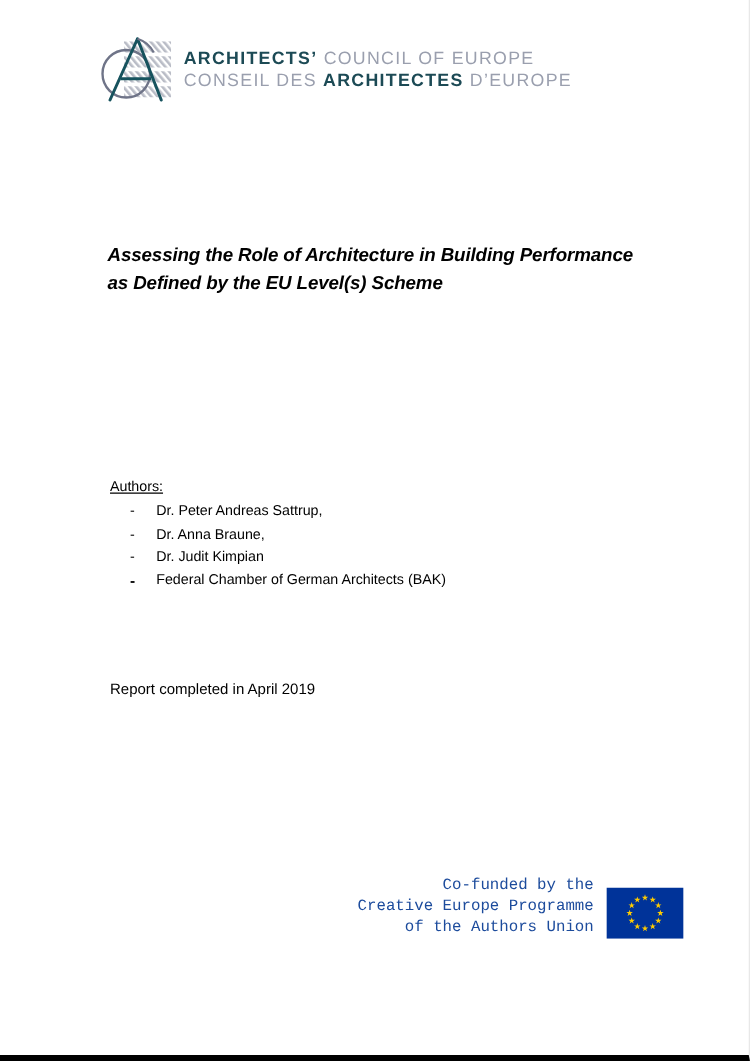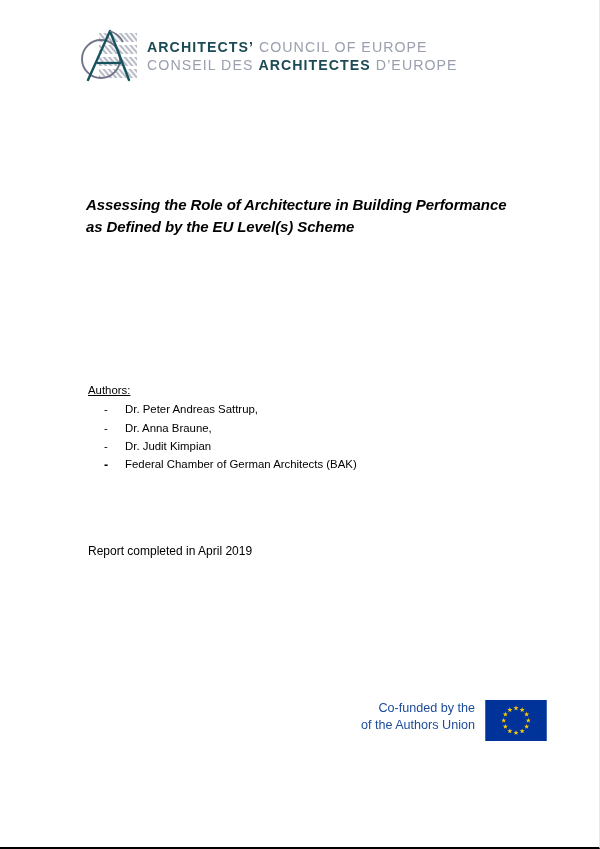--- a/index.html
+++ b/index.html
@@ -13,21 +13,21 @@
   }
 
   .page {
     position: relative;
     width: 600px;
     height: 849px;
     background: #ffffff;
     overflow: hidden;
     box-sizing: border-box;
     border-right: 1px solid #e8e8e8;
-    border-bottom: 2px solid #000000;
+    border-bottom: 5px solid #000000;
   }
 
   
   .header-logo {
     position: absolute;
     left: 79px;
     top: 29px;
     display: flex;
     align-items: center;
   }
@@ -127,22 +127,23 @@
     color: #000000;
   }
 
   
   .eu-footer {
     position: absolute;
     left: 262px;
     top: 700px;
     width: 285px;
     display: flex;
-    align-items: flex-start;
+    align-items: flex-end;
     justify-content: flex-end;
+    font-family: Liberation Mono, monospace;
   }
   .eu-caption {
     text-align: right;
     font-size: 12.6px;
     line-height: 1.34;
     color: #1c4b9c;
     margin-right: 10px;
     white-space: nowrap;
   }
   .eu-flag {
@@ -207,20 +208,21 @@
         <span class="author-name">Federal Chamber of German Architects (BAK)</span>
       </li>
     </ul>
   </div>
 
   <p class="report-date">Report completed in April 2019</p>
 
   <div class="eu-footer">
     <div class="eu-caption">
       <div>Co-funded by the</div>
+      <div>Creative Europe Programme</div>
       <div>of the Authors Union</div>
     </div>
     <svg class="eu-flag" viewBox="0 0 90 60">
       <rect x="0" y="0" width="90" height="60" fill="#003399"></rect>
       <g fill="#FFCC00" id="eu-stars">
           <path d="M45.00 8.00 L45.90 10.76 L48.80 10.76 L46.45 12.47 L47.35 15.24 L45.00 13.53 L42.65 15.24 L43.55 12.47 L41.20 10.76 L44.10 10.76 Z"></path>
           <path d="M54.00 10.41 L54.90 13.18 L57.80 13.18 L55.45 14.88 L56.35 17.65 L54.00 15.94 L51.65 17.65 L52.55 14.88 L50.20 13.18 L53.10 13.18 Z"></path>
           <path d="M60.59 17.00 L61.49 19.76 L64.39 19.76 L62.04 21.47 L62.94 24.24 L60.59 22.53 L58.24 24.24 L59.14 21.47 L56.78 19.76 L59.69 19.76 Z"></path>
           <path d="M63.00 26.00 L63.90 28.76 L66.80 28.76 L64.45 30.47 L65.35 33.24 L63.00 31.53 L60.65 33.24 L61.55 30.47 L59.20 28.76 L62.10 28.76 Z"></path>
           <path d="M60.59 35.00 L61.49 37.76 L64.39 37.76 L62.04 39.47 L62.94 42.24 L60.59 40.53 L58.24 42.24 L59.14 39.47 L56.78 37.76 L59.69 37.76 Z"></path>

